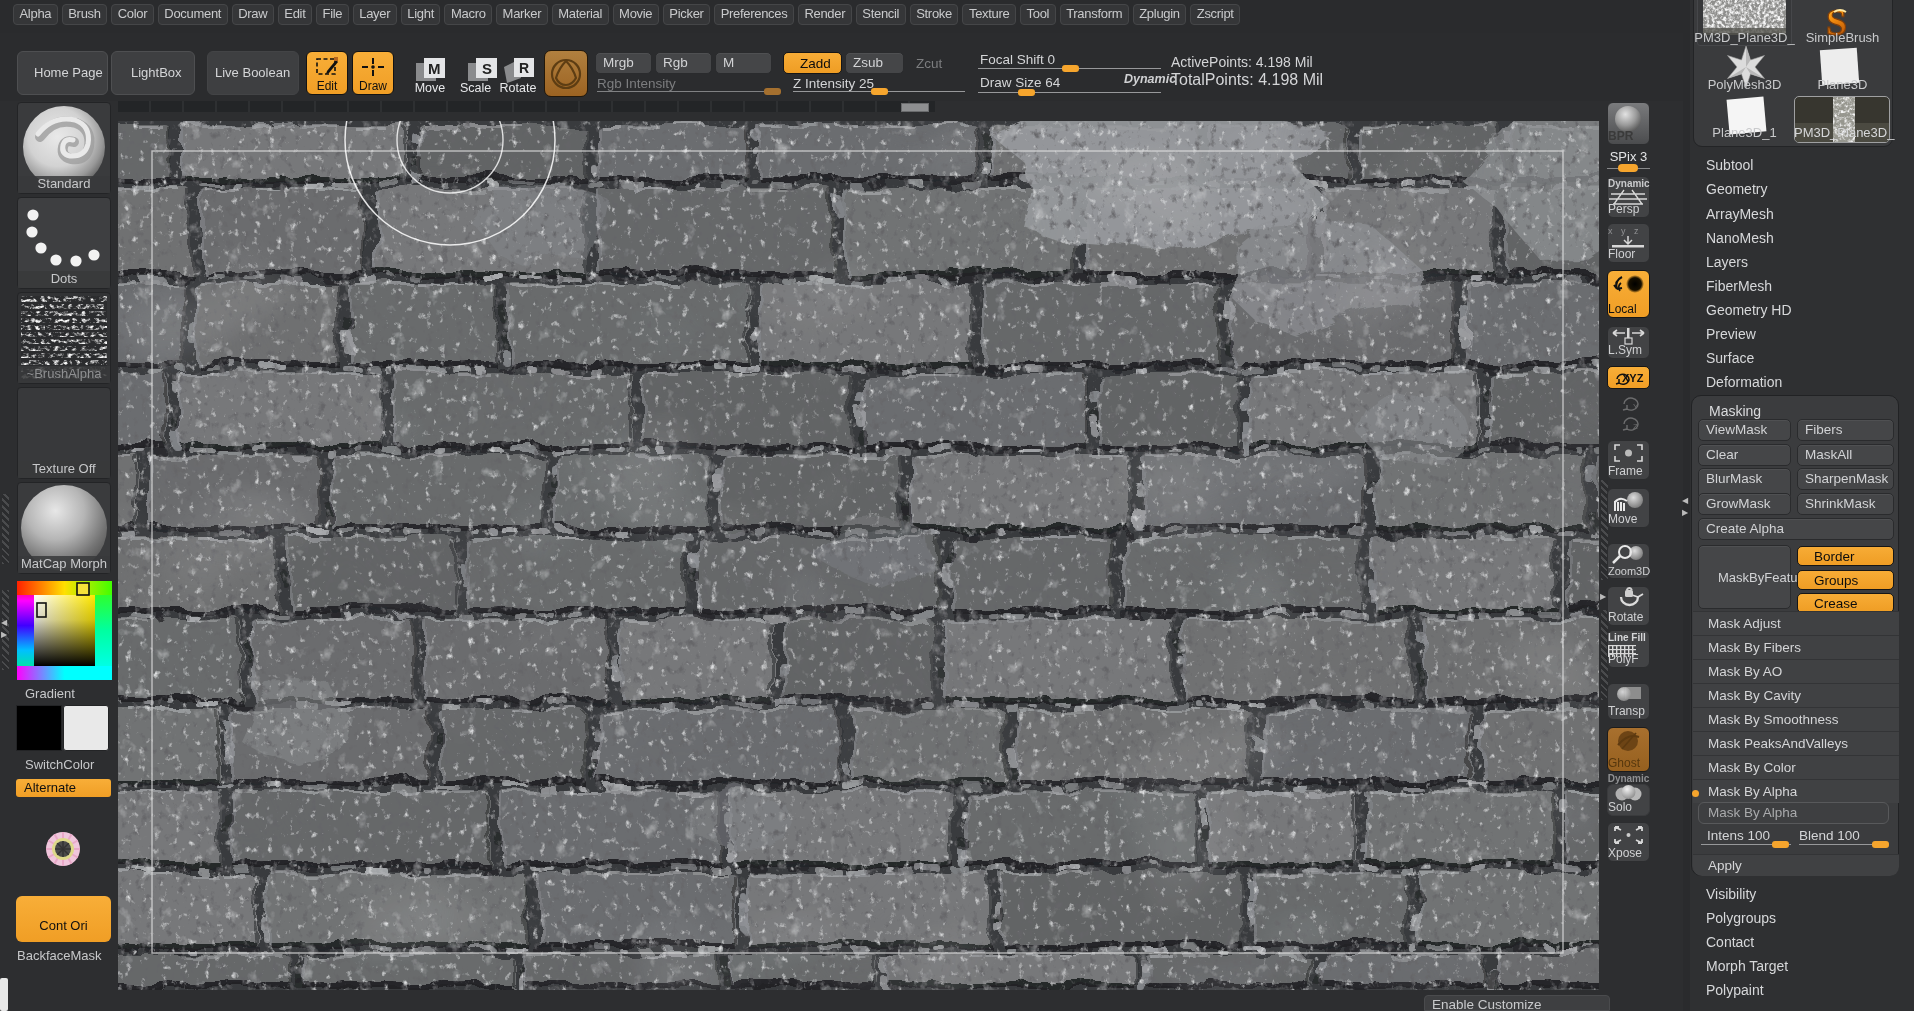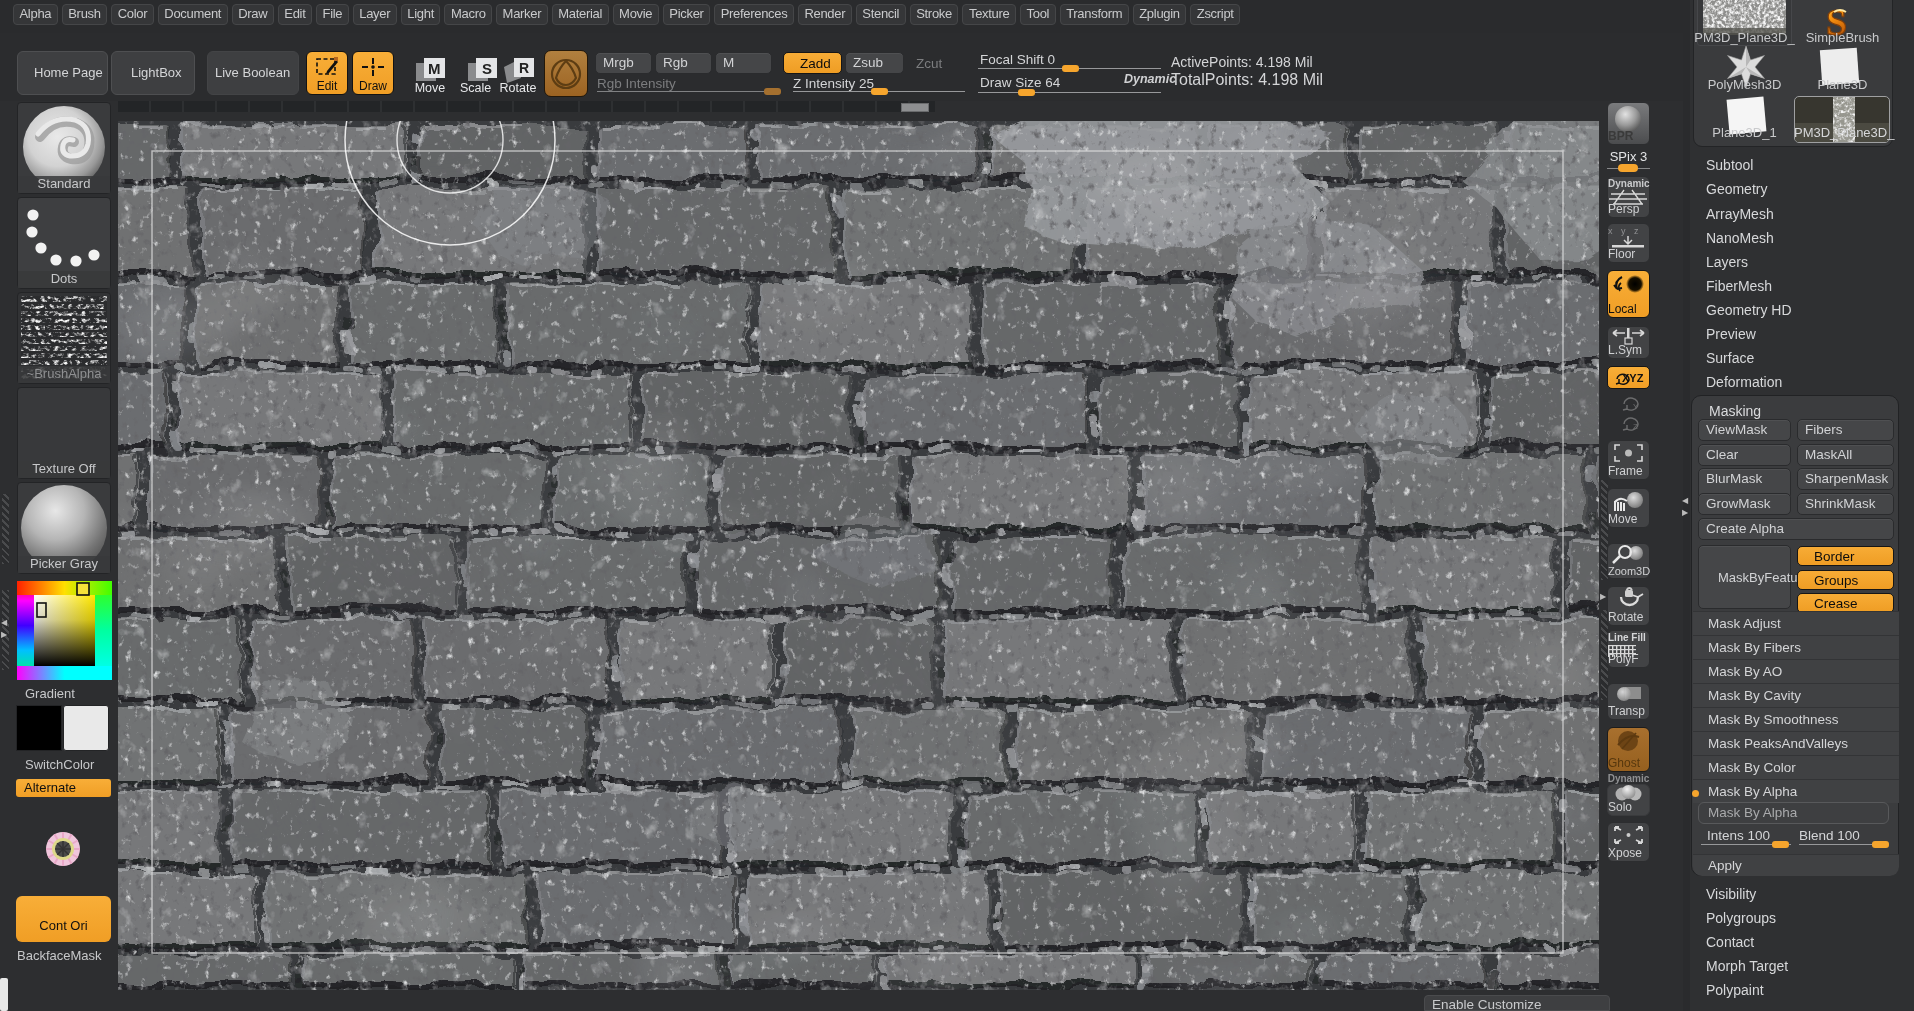--- a/index.html
+++ b/index.html
@@ -193,21 +193,21 @@
       <defs>
         <radialGradient id="mc" cx="40%" cy="30%" r="75%">
           <stop offset="0%" stop-color="#e7e7e7"></stop>
           <stop offset="45%" stop-color="#b5b5b5"></stop>
           <stop offset="80%" stop-color="#747474"></stop>
           <stop offset="100%" stop-color="#565656"></stop>
         </radialGradient>
       </defs>
 <circle cx="46" cy="45" r="43" fill="url(#mc)"></circle>
     </svg>
-<div class="cap">Picker Gray</div></div>
+<div class="cap">MatCap Morph</div></div>
 <div class="abs" style="left:17px;top:581px;width:95px;height:99px">
 <svg width="95" height="99">
 <defs>
 <linearGradient id="hleft" x1="0" y1="0" x2="0" y2="1">
           <stop offset="0%" stop-color="#ff0000"></stop>
           <stop offset="20%" stop-color="#ff00ff"></stop>
           <stop offset="45%" stop-color="#4000ff"></stop>
           <stop offset="70%" stop-color="#00c0ff"></stop>
           <stop offset="100%" stop-color="#00ff60"></stop>
         </linearGradient>

